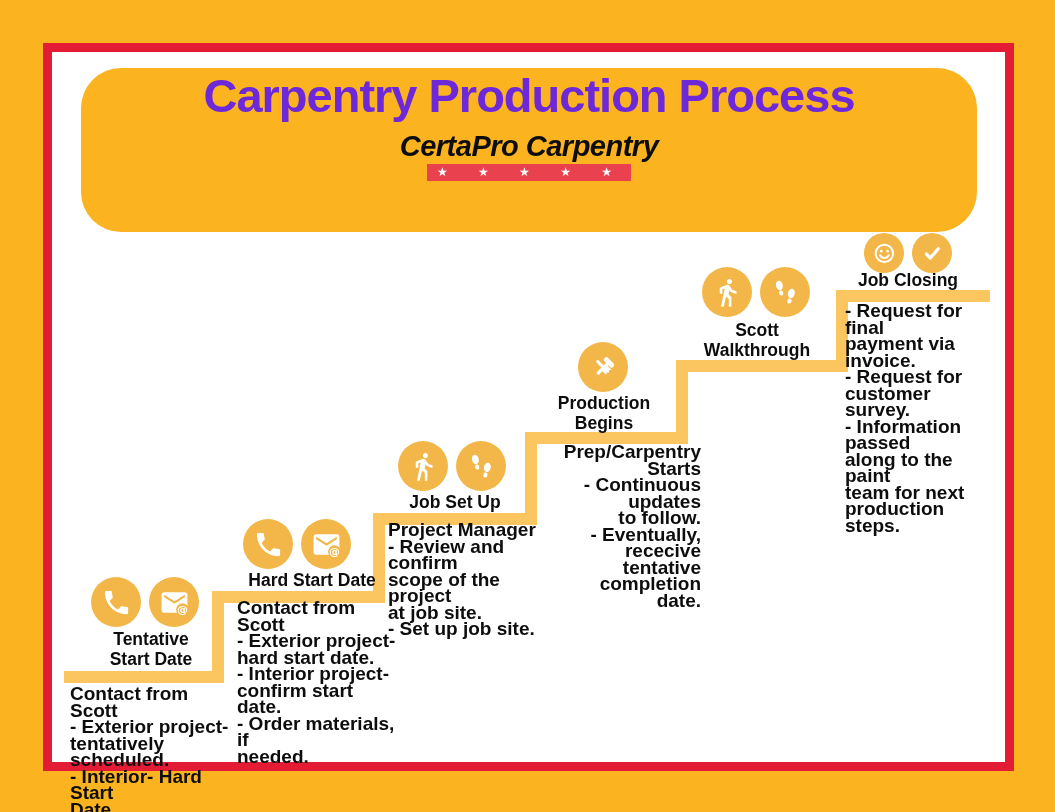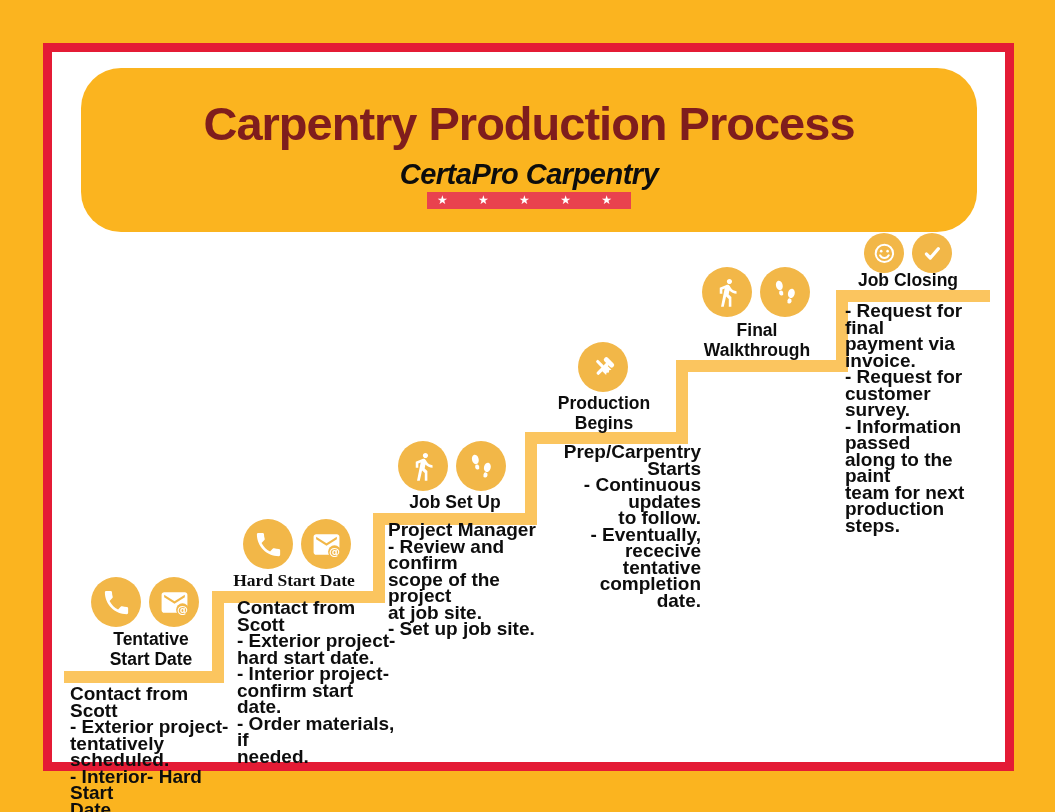--- a/index.html
+++ b/index.html
@@ -3,21 +3,21 @@
 <meta charset="utf-8">
 <style>
   html,body{margin:0;padding:0;}
   body{width:1055px;height:812px;font-family:"Liberation Sans",sans-serif;}
   .canvas{position:relative;width:1055px;height:812px;background:#FBB41F;overflow:hidden;}
   .panel{position:absolute;left:43px;top:43px;width:971px;height:728px;background:#ffffff;
          border:9px solid #E41B35;box-sizing:border-box;}
   
   .header{position:absolute;left:81px;top:68px;width:896px;height:164px;background:#FBB41F;
           border-radius:40px;text-align:center;}
-  .header h1{margin:0;padding-top:28px;font-size:47px;font-weight:bold;color:#7f1d1d;letter-spacing:-1px;}
+  .header h1{margin:0;font-size:47px;font-weight:bold;color:#6d28d9;letter-spacing:-1px;}
   .logo{margin-top:7px;}
   .logo-name{font-size:29px;font-weight:bold;font-style:italic;color:#0d0d0d;letter-spacing:-0.5px;}
   .logo-bar{width:204px;height:17px;margin:1px auto 0;background:#E9424E;color:#ffffff;
             font-size:12px;line-height:17px;text-align:center;letter-spacing:9px;word-spacing:9px;}
   
   .sbar,.riser{position:absolute;background:#FBC55F;}
   .sbar{height:12px;}
   .riser{width:12px;}
   
   .icons{position:absolute;display:flex;gap:8px;}
@@ -85,21 +85,21 @@
         </svg>
       </span>
       <span class="icon-circle">
         <svg viewBox="0 0 24 24">
           <path fill="#fff" d="M20 4H4c-1.1 0-2 .9-2 2v12c0 1.1.9 2 2 2h16c1.1 0 2-.9 2-2V6c0-1.1-.9-2-2-2zm0 4l-8 5-8-5V6l8 5 8-5v2z"></path>
           <circle cx="18.2" cy="17.6" r="5" fill="#F2B748"></circle>
           <text x="18.2" y="20.4" font-size="8.5" font-weight="bold" fill="#fff" text-anchor="middle" font-family="DejaVu Sans, sans-serif">@</text>
         </svg>
       </span>
     </div>
-  <div class="stitle" style="left:204px;top:571px;width:180px;font-family:Liberation Serif, serif;">Hard Start Date</div>
+  <div class="stitle" style="left:222px;top:571px;width:180px;">Hard Start Date</div>
   <div class="sdesc" style="left:237px;top:600px;width:165px;">Contact from Scott
 - Exterior project-
 hard start date.
 - Interior project-
 confirm start date.
 - Order materials, if
 needed.</div>
 
   <div class="icons" style="left:398px;top:441px;">
       <span class="icon-circle">
@@ -162,21 +162,21 @@
             <ellipse cx="7.6" cy="6.4" rx="2.6" ry="3.7"></ellipse>
             <ellipse cx="7.6" cy="12.4" rx="1.6" ry="2"></ellipse>
           </g>
           <g transform="rotate(14 16 14)">
             <ellipse cx="16.2" cy="12.6" rx="2.6" ry="3.7"></ellipse>
             <ellipse cx="16.2" cy="18.6" rx="1.6" ry="2"></ellipse>
           </g>
         </svg>
       </span>
     </div>
-  <div class="stitle" style="left:662px;top:321px;width:190px;">Final
+  <div class="stitle" style="left:662px;top:321px;width:190px;">Scott
 Walkthrough</div>
 
   <div class="icons small" style="left:864px;top:233px;">
       <span class="icon-circle">
         <svg viewBox="0 0 24 24">
           <circle cx="12" cy="12" r="8.4" fill="none" stroke="#fff" stroke-width="1.9"></circle>
           <circle cx="8.9" cy="9.8" r="1.25" fill="#fff"></circle>
           <circle cx="15.1" cy="9.8" r="1.25" fill="#fff"></circle>
           <path d="M7.8 13.8c1 1.7 2.5 2.6 4.2 2.6s3.2-.9 4.2-2.6" fill="none" stroke="#fff" stroke-width="1.9" stroke-linecap="round"></path>
         </svg>

